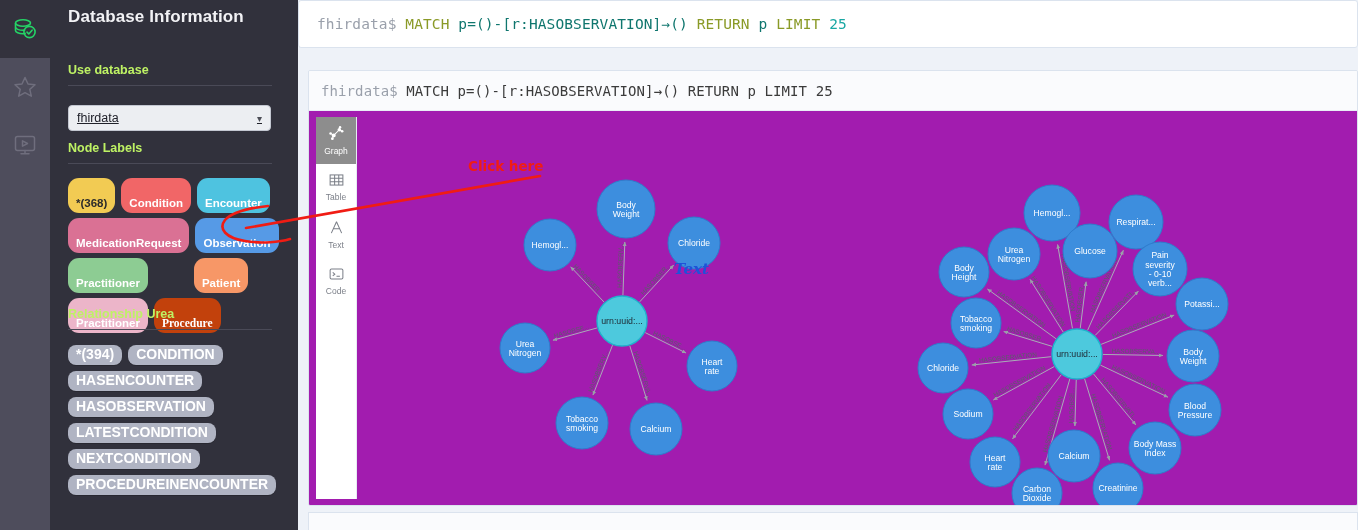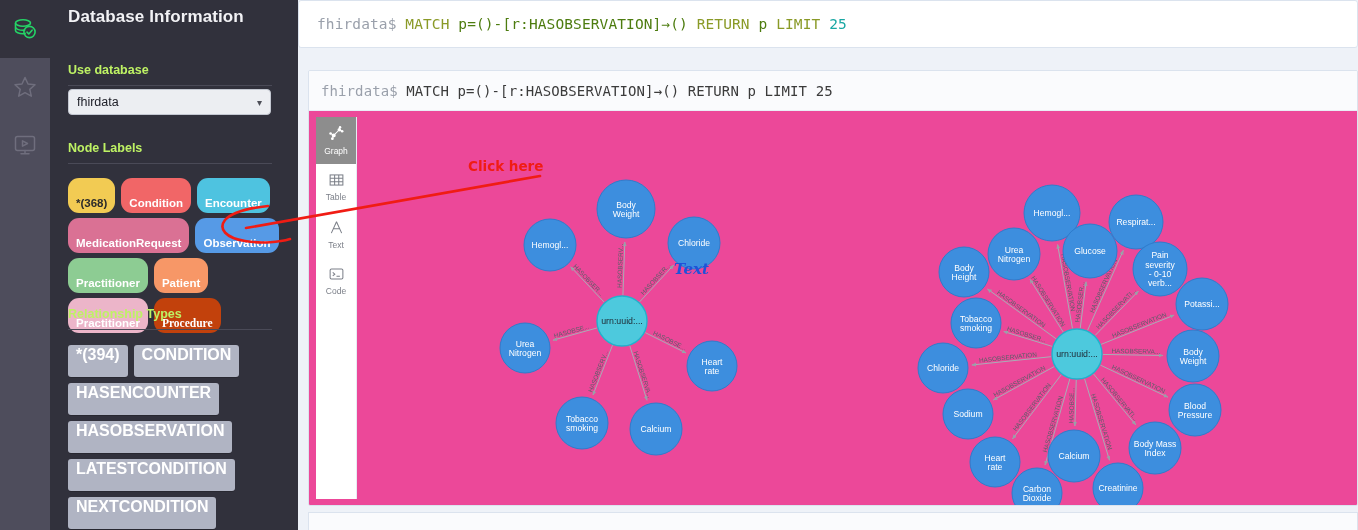--- a/index.html
+++ b/index.html
@@ -52,50 +52,50 @@
 
   .chips{position:absolute;left:18px;width:215px;display:flex;flex-wrap:wrap;gap:5px 6px;}
   .chip{
     border-radius:11px;padding:18px 8px 3px;
     font-size:11.5px;font-weight:bold;color:#ffffff;
     white-space:nowrap;cursor:pointer;line-height:14px;
   }
   .rel-chips{position:absolute;left:18px;width:220px;display:flex;flex-wrap:wrap;gap:6px 6px;}
   .rchip{
     background:#b0b4c3;color:#ffffff;font-weight:bold;
-    font-size:16px;border-radius:3px;padding:3px 8px 16px;
+    font-size:14px;border-radius:8px;padding:3px 8px 4px;
     white-space:nowrap;cursor:pointer;line-height:13px;
     box-shadow:0 1px 0 rgba(0,0,0,.18);
   }
 
   
   .main{position:absolute;left:298px;top:0;width:1060px;height:530px;background:#eef2f8;}
   .editor{
     top:8px;height:48px;left:10px;right:0;
     background:#ffffff;border:1px solid #dbe3ee;border-radius:3px;
     display:flex;align-items:center;padding-left:18px;box-sizing:border-box;
   }
   .code{font-family:"DejaVu Sans Mono","Liberation Mono",monospace;font-size:14.5px;letter-spacing:.1px;}
   .tok-prompt{color:#9aa0ab;}
   .tok-kw{color:#8a9a27;}
-  .tok-plain{color:#4d7c0f;}
+  .tok-plain{color:#0f766e;}
   .tok-num{color:#19a7a3;}
 
   .result{
     position:absolute;left:10px;right:0;top:70px;height:436px;
     background:#fafbfd;border:1px solid #dbe3ee;border-radius:2px;
     box-sizing:border-box;overflow:hidden;
   }
   .result-head{
     position:absolute;left:0;top:0;right:0;height:40px;background:#fafbfd;
     border-bottom:1px solid #e9eef6;
     display:flex;align-items:center;padding-left:12px;box-sizing:border-box;
   }
   .result-head .code{font-size:14px;color:#3b3b3b;}
-  .result-body{position:absolute;left:0;top:40px;right:0;bottom:0;background:#ec4899;}
+  .result-body{position:absolute;left:0;top:40px;right:0;bottom:0;background:#a21caf;}
 
   .vtabs{
     position:absolute;left:7px;top:6px;width:40px;bottom:6px;
     background:#ffffff;border-right:1px solid #e6ebf3;
   }
   .vtab{
     width:40px;height:47px;display:flex;flex-direction:column;
     align-items:center;justify-content:center;gap:2px;cursor:pointer;
     color:#7b7f88;
   }
@@ -143,40 +143,40 @@
         <path d="M13 18.5 V21.5 M9 21.8 H17" fill="none" stroke="#6f6e7d" stroke-width="1.5" stroke-linecap="round"></path>
       </svg>
     </div>
   </div>
 
   <div class="sidebar">
     <div class="sb-title">Database Information</div>
 
     <div class="sb-sec" style="top:63px;">Use database</div>
     <div class="sb-rule" style="top:85px;"></div>
-    <div class="db-select" style="top:89px;">
+    <div class="db-select" style="top:105px;text-decoration:underline;">
       <span>fhirdata</span>
       <span class="chev">▾</span>
     </div>
 
     <div class="sb-sec" style="top:141px;">Node Labels</div>
     <div class="sb-rule" style="top:163px;"></div>
     <div class="chips" style="top:178px;" id="node-chips">
         <div class="chip" style="background: rgb(242, 203, 83); color: rgb(43, 43, 43);">*(368)</div>
         <div class="chip" style="background: rgb(241, 102, 103); color: rgb(255, 255, 255);">Condition</div>
         <div class="chip" style="background: rgb(78, 195, 224); color: rgb(255, 255, 255);">Encounter</div>
         <div class="chip" style="background: rgb(218, 113, 148); color: rgb(255, 255, 255);">MedicationRequest</div>
         <div class="chip" style="background: rgb(86, 154, 230); color: rgb(255, 255, 255);">Observation</div>
         <div class="chip" style="background: rgb(141, 204, 147); color: rgb(255, 255, 255);">Practitioner</div>
-        <div class="chip" style="background: rgb(247, 151, 103); color: rgb(255, 255, 255);">Patient</div>
+        <div class="chip" style="background: rgb(247, 151, 103); color: rgb(255, 255, 255); margin-left: 40px;">Patient</div>
         <div class="chip" style="background: rgb(236, 181, 201); color: rgb(255, 255, 255);">Practitioner</div>
         <div class="chip" style="background: #c2410c; color: rgb(255, 255, 255); font-family: Liberation Serif, serif;">Procedure</div>
       </div>
 
-    <div class="sb-sec" style="top:307px;">Relationship Types</div>
+    <div class="sb-sec" style="top:307px;">Relationship Urea</div>
     <div class="sb-rule" style="top:329px;"></div>
     <div class="rel-chips" style="top:345px;" id="rel-chips">
         <div class="rchip">*(394)</div>
         <div class="rchip">CONDITION</div>
         <div class="rchip">HASENCOUNTER</div>
         <div class="rchip">HASOBSERVATION</div>
         <div class="rchip">LATESTCONDITION</div>
         <div class="rchip">NEXTCONDITION</div>
         <div class="rchip">PROCEDUREINENCOUNTER</div>
       </div>

